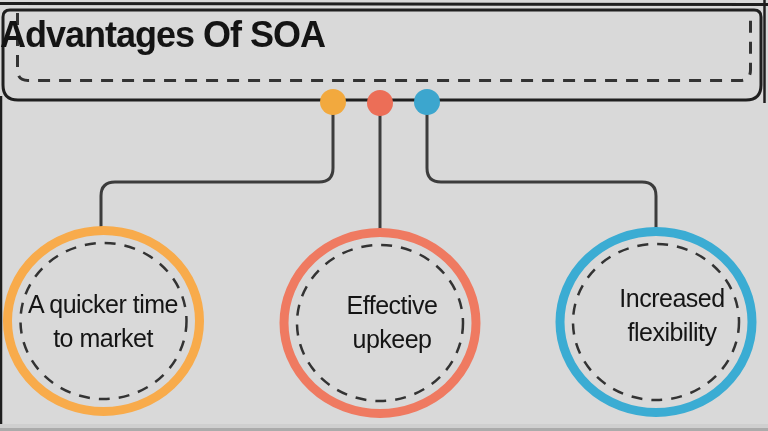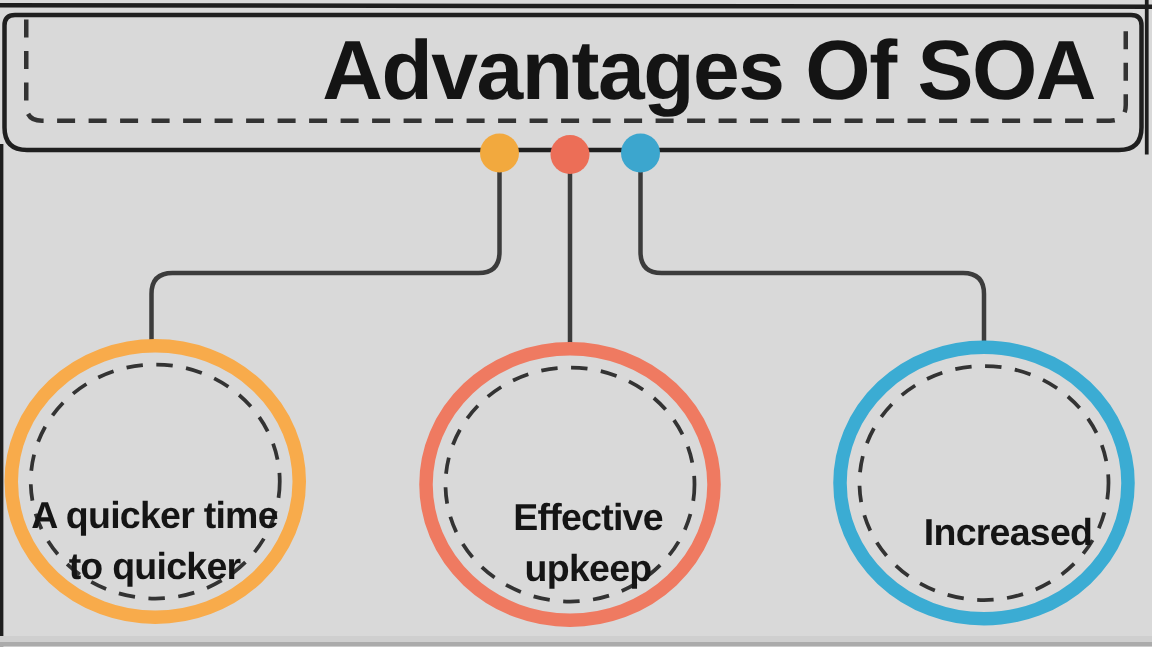--- a/index.html
+++ b/index.html
@@ -9,39 +9,38 @@
     overflow: hidden;
     background: #D9D9D9;
     font-family: "Liberation Sans", "DejaVu Sans", sans-serif;
   }
   #diagram-svg { position: absolute; left: 0; top: 0; }
 
   .title {
     position: absolute;
     left: 0; top: 14px;
     width: 730px;
-    text-align: right;
-    font-size: 56px;
+    text-align: left;
+    font-size: 36px;
     font-weight: 700;
     letter-spacing: -1px;
     color: #141414;
     white-space: nowrap;
   }
 
   .node-label {
     position: absolute;
     transform: translate(-50%, -50%);
     text-align: center;
     font-size: 25px;
-    font-weight: 700;
+    font-weight: 400;
     letter-spacing: -0.5px;
     line-height: 1.35;
     color: #151515;
     white-space: nowrap;
-    margin-top: 40px;
   }
   .node-label span { display: block; }
   #label-0 { left: 103px; top: 322px; }
   #label-1 { left: 392px; top: 323px; }
   #label-2 { left: 672px; top: 316px; }
 </style>
 </head>
 <body>
 
 <svg id="diagram-svg" width="768" height="431" viewBox="0 0 768 431">
@@ -71,23 +70,24 @@
   <ellipse cx="380" cy="323" rx="83" ry="78" fill="none" stroke-width="2.5" stroke-dasharray="11 9" stroke="#333333"></ellipse>
 
   <ellipse cx="656" cy="322" rx="96" ry="90.5" fill="none" stroke-width="9" stroke="#3BACD3"></ellipse>
   <ellipse cx="656" cy="322" rx="83" ry="78" fill="none" stroke-width="2.5" stroke-dasharray="11 9" stroke="#333333"></ellipse>
 </svg>
 
 <div class="title">Advantages Of SOA</div>
 
 <div class="node-label" id="label-0">
   <span>A quicker time</span>
-  <span>to quicker</span>
+  <span>to market</span>
 </div>
 
 <div class="node-label" id="label-1">
   <span>Effective</span>
   <span>upkeep</span>
 </div>
 
 <div class="node-label" id="label-2">
   <span>Increased</span>
+  <span>flexibility</span>
 </div>
 
 </body></html>

